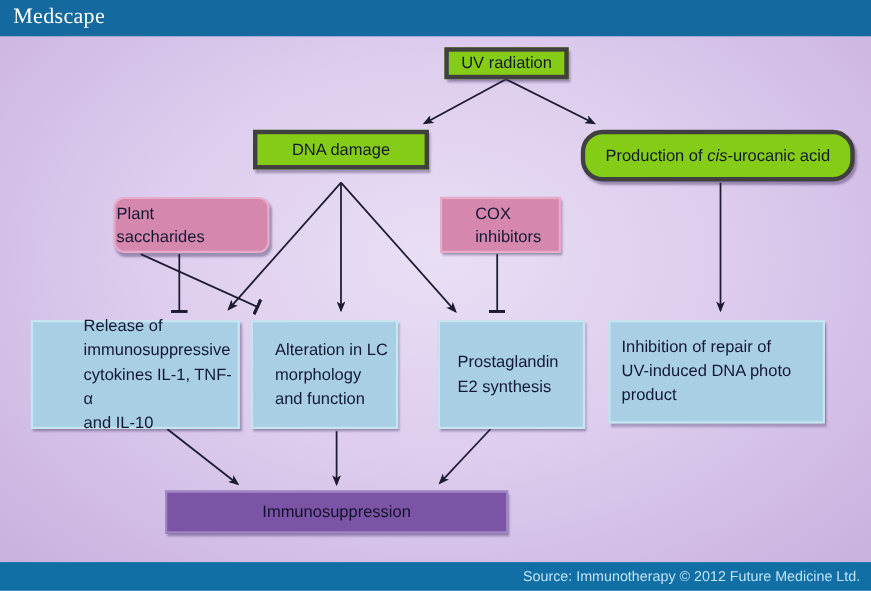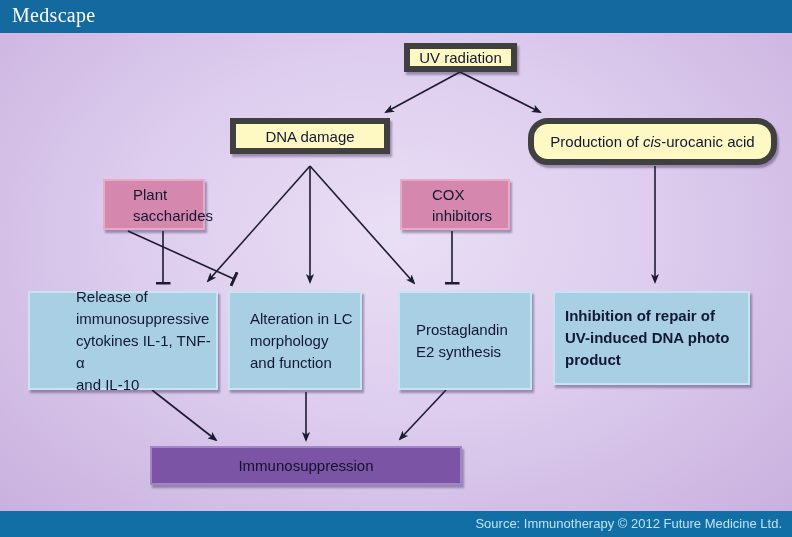--- a/index.html
+++ b/index.html
@@ -32,49 +32,49 @@
   }
   svg.edges{position:absolute;left:0;top:0;width:792px;height:537px;z-index:2;}
   .node{
     position:absolute;box-sizing:border-box;z-index:3;
     color:#131833;font-size:15px;
     display:flex;flex-direction:column;justify-content:center;
     box-shadow:2px 3px 2px rgba(44,32,78,0.38);
   }
   .node .line{line-height:21px;}
   .blue{
-    background:#fef9c3;border:6px solid #404040;
+    background:#84cc16;border:4px solid #404040;
   }
   .lightblue{
     background:#a9cfe4;border:2px solid #c9e4f1;
   }
   .pink{
     background:#d687ae;border:2px solid #e5abc7;
   }
   .purple{
     background:#7c54a6;border:2px solid #a285c5;
     color:#10122b;
   }
   .center{align-items:center;text-align:center;}
   .leftpad{align-items:flex-start;text-align:left;}
   .it{font-style:italic;margin-left:0.28em;}
   
   .n-uv{left:404px;top:43px;width:113px;height:29px;}
   .n-dna{left:230px;top:118px;width:160px;height:36px;}
   .n-production{left:528px;top:118px;width:249px;height:47px;border-radius:20px;}
-  .n-plant{left:103px;top:179px;width:102px;height:51px;padding-left:28px;}
+  .n-plant{left:103px;top:179px;width:142px;height:51px;padding-left:1px;border-radius:10px;}
   .n-cox{left:400px;top:179px;width:110px;height:51px;padding-left:30px;}
   .n-release{left:28px;top:291px;width:190px;height:99px;padding-left:10px;}
   .n-release .line{line-height:22px;margin-left:36px;}
   .n-alteration{left:228px;top:291px;width:134px;height:99px;padding-left:20px;}
   .n-alteration .line{line-height:22px;}
   .n-prostaglandin{left:398px;top:291px;width:134px;height:99px;padding-left:16px;}
   .n-prostaglandin .line{line-height:22px;}
   .n-inhibition{left:553px;top:291px;width:197px;height:94px;padding-left:10px;}
-  .n-inhibition .line{line-height:22px;font-weight:bold;}
+  .n-inhibition .line{line-height:22px;}
   .n-immuno{left:150px;top:446px;width:312px;height:39px;}
 </style>
 </head>
 <body>
 
 <div class="canvas"></div>
 
 <div class="topbar">
   <div class="brand">Medscape</div>
 </div>

